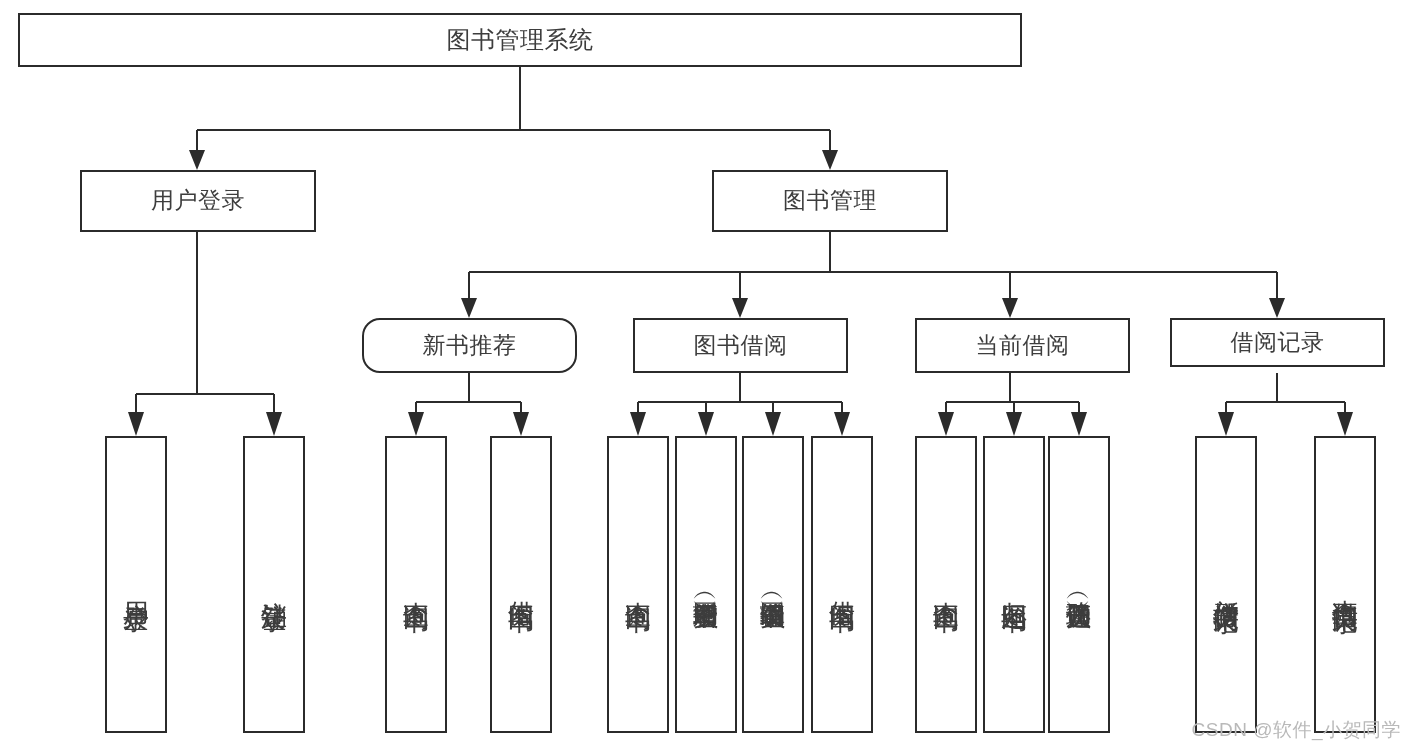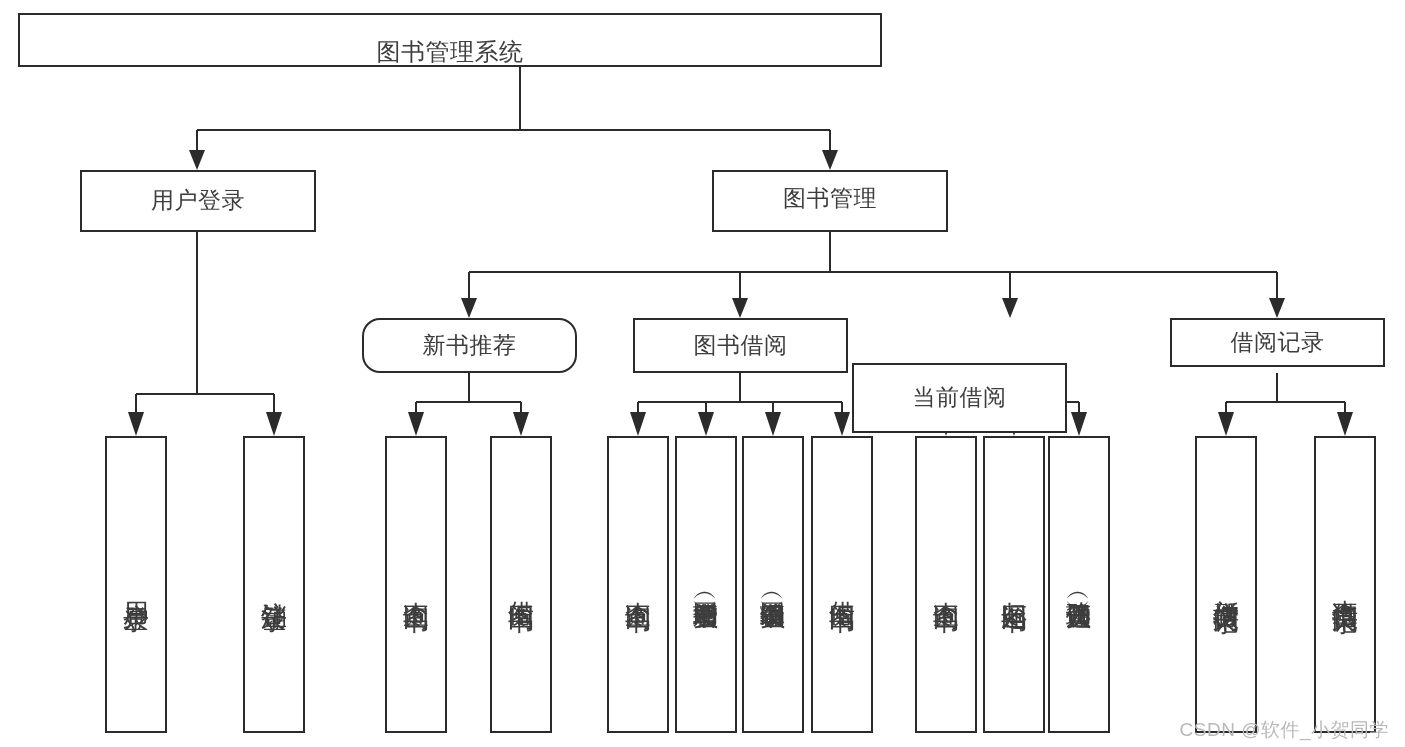--- a/index.html
+++ b/index.html
@@ -71,21 +71,21 @@
   .node.vert.long {
     font-size: 25px;
     letter-spacing: 0.5px;
   }
   .node.vert .vlabel {
     display: block;
   }
   
   #watermark {
     position: absolute;
-    right: 16px;
+    right: 4px;
     bottom: 4px;
     font-size: 19px;
     color: #b9b9b9;
     letter-spacing: 0.5px;
     z-index: 5;
     white-space: nowrap;
     font-family: "Liberation Sans", "DejaVu Sans", sans-serif;
     margin-top: 40px;
   }
 </style>
@@ -150,41 +150,41 @@
     <polygon points="1071,412 1087,412 1079,436"></polygon>
 
     <line x1="1277" y1="373" x2="1277" y2="402"></line>
     <line x1="1226" y1="402" x2="1345" y2="402"></line>
     <line x1="1226" y1="402" x2="1226" y2="414"></line>
     <polygon points="1218,412 1234,412 1226,436"></polygon>
     <line x1="1345" y1="402" x2="1345" y2="414"></line>
     <polygon points="1337,412 1353,412 1345,436"></polygon>
   </svg>
 
-  <div class="node horiz root" style="left:18px; top:13px; width:864px; height:54px;align-items:flex-end;">
+  <div class="node horiz root" style="left:18px; top:13px; width:1004px; height:54px;">
     <span>图书管理系统</span>
   </div>
 
   <div class="node horiz" style="left:80px; top:170px; width:236px; height:62px;">
     <span>用户登录</span>
   </div>
 
-  <div class="node horiz" style="left:712px; top:170px; width:236px; height:62px;font-family:Liberation Mono, monospace;">
+  <div class="node horiz" style="left:712px; top:170px; width:236px; height:62px;">
     <span>图书管理</span>
   </div>
 
   <div class="node horiz" style="left:362px; top:318px; width:215px; height:55px;border-radius:18px;">
     <span>新书推荐</span>
   </div>
 
   <div class="node horiz" style="left:633px; top:318px; width:215px; height:55px;">
     <span>图书借阅</span>
   </div>
 
-  <div class="node horiz" style="left:852px; top:318px; width:215px; height:70px;margin-top:45px;">
+  <div class="node horiz" style="left:915px; top:318px; width:215px; height:55px;">
     <span>当前借阅</span>
   </div>
 
   <div class="node horiz" style="left:1170px; top:318px; width:215px; height:49px;">
     <span>借阅记录</span>
   </div>
 
   <div class="node vert" style="left:105px; top:436px; width:62px; height:297px;">
     <span class="vlabel">用户登录</span>
   </div>

